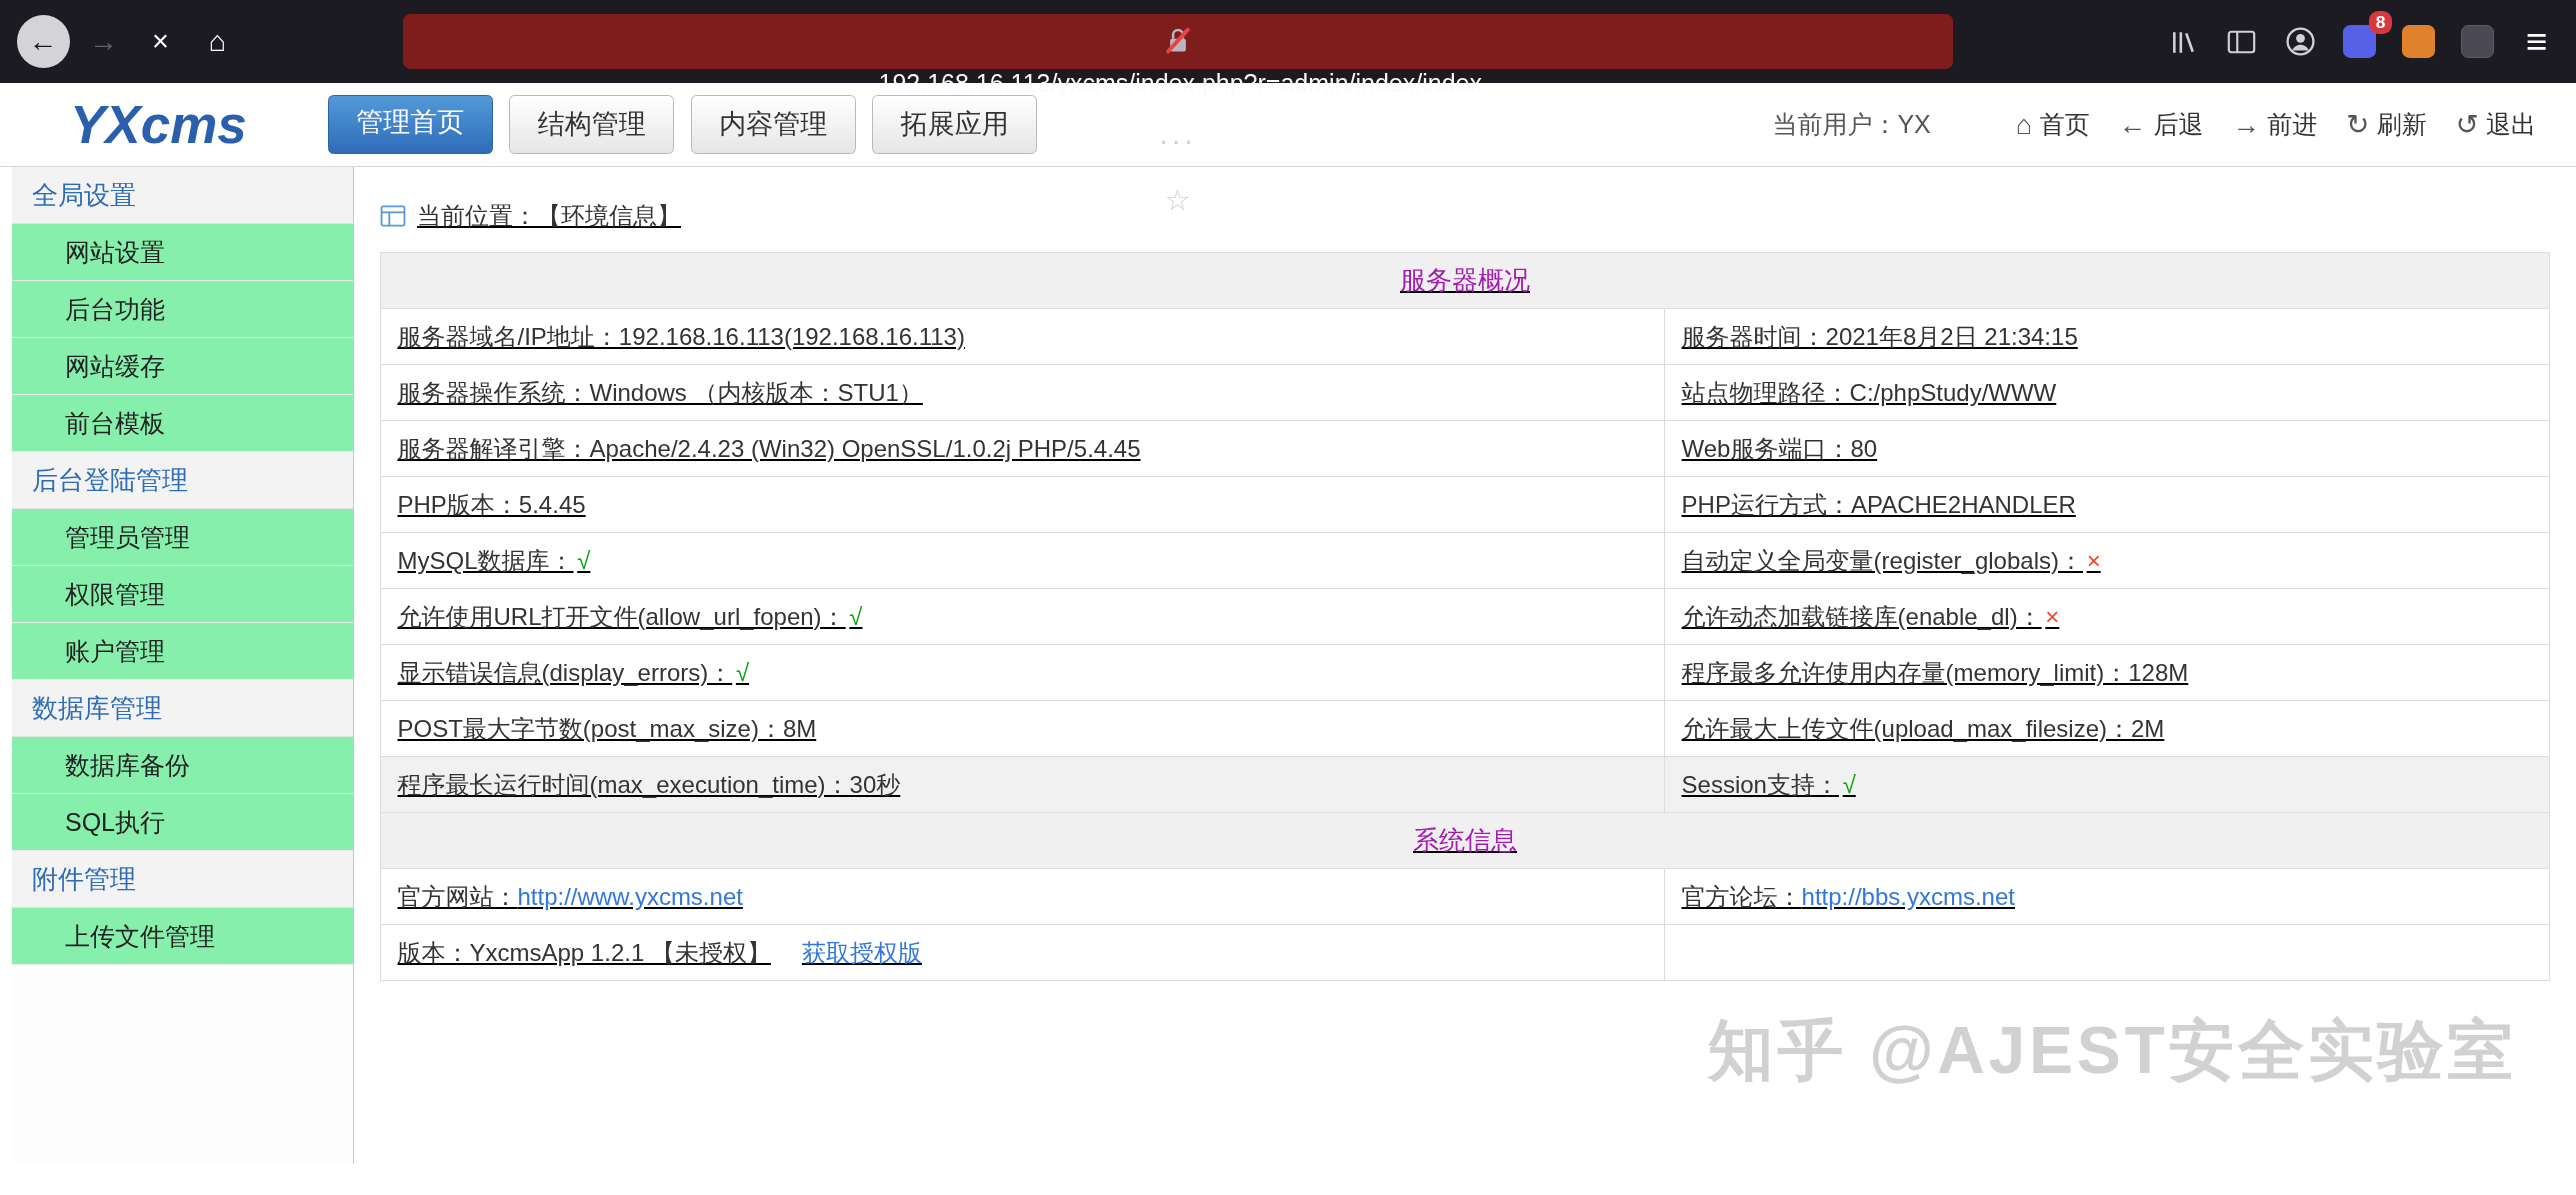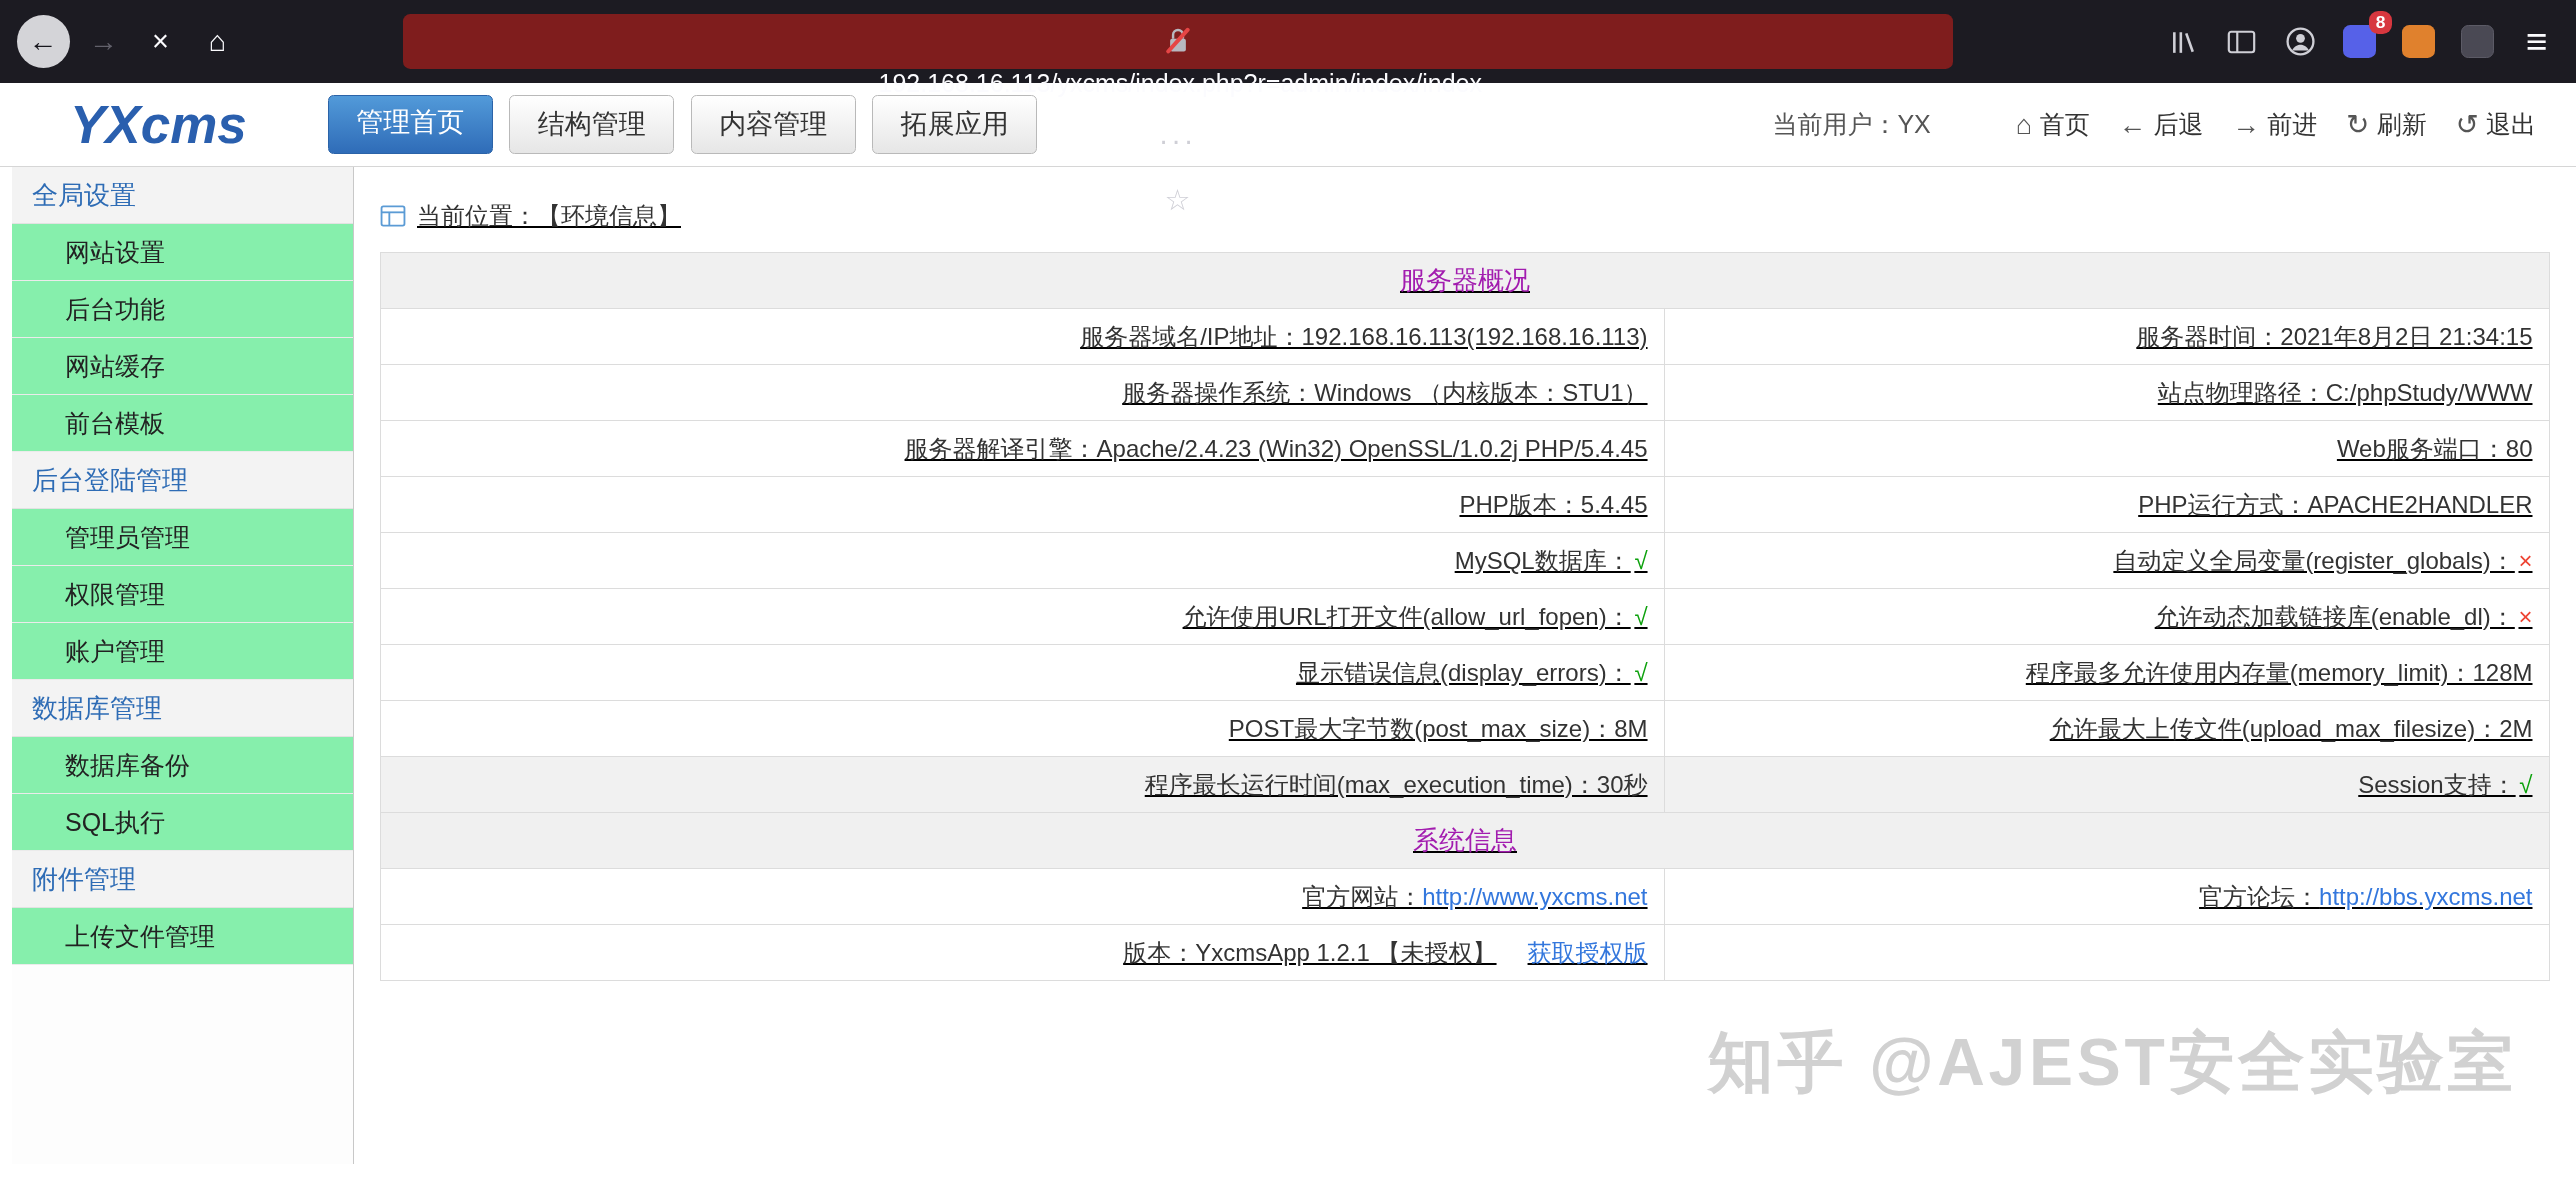--- a/index.html
+++ b/index.html
@@ -42,28 +42,28 @@
 
   
   .body-row { display: flex; height: 997px; }
   .sidebar { width: 342px; border-right: 0.9px solid #c8c8c8; background: #fdfdfd; margin-left: 12px; }
   .sgroup { height: 57px; line-height: 57px; padding-left: 20px; font-size: 26px; color: #2e6cb5; background: #f3f3f3; border-bottom: 0.9px solid #e2e2e2; cursor: pointer; }
   .sitem { height: 57px; line-height: 57px; padding-left: 53px; font-size: 25px; color: #222; background: #86efac; border-bottom: 0.9px solid #ebebeb; cursor: pointer; }
 
   .main { flex: 1; padding: 33px 26px 0 26px; position: relative; text-decoration: underline; }
   .breadcrumb { display: flex; align-items: center; gap: 11px; font-size: 24px; color: #333; margin-bottom: 20px; }
   .info-table { width: 100%; border-collapse: collapse; table-layout: fixed; font-size: 24px; color: #333; }
-  .info-table td { border: 0.9px solid #dcdcdc; height: 56px; padding: 0 16.5px; overflow: hidden; white-space: nowrap; text-align: right; }
+  .info-table td { border: 0.9px solid #dcdcdc; height: 56px; padding: 0 16.5px; overflow: hidden; white-space: nowrap; }
   tr.section td { text-align: center; color: #a21caf; background: #f0f0f0; font-size: 26px; }
   tr.shaded td { background: #f1f1f1; }
   .ok { color: #0ca10c; padding-left: 3.7px; }
   .bad { color: #ee4433; padding-left: 3.7px; }
   a.link { color: #3377dd; text-decoration: none; cursor: pointer; }
   a.link.gap { margin-left: 31px; }
-  .watermark { position: absolute; right: 59px; bottom: 56px; font-size: 66px; font-weight: bold; color: #c9c9c9; opacity: 0.85; letter-spacing: 3.7px; text-shadow: 1.8px 1.8px 0 #ffffff; }
+  .watermark { position: absolute; right: 59px; bottom: 68px; font-size: 66px; font-weight: bold; color: #c9c9c9; opacity: 0.85; letter-spacing: 3.7px; text-shadow: 1.8px 1.8px 0 #ffffff; }
 </style>
 </head>
 <body>
 
 <div>
 
   <div class="chrome">
     <div class="navgrp">
       <div class="circle-btn">
           <span>←</span>

